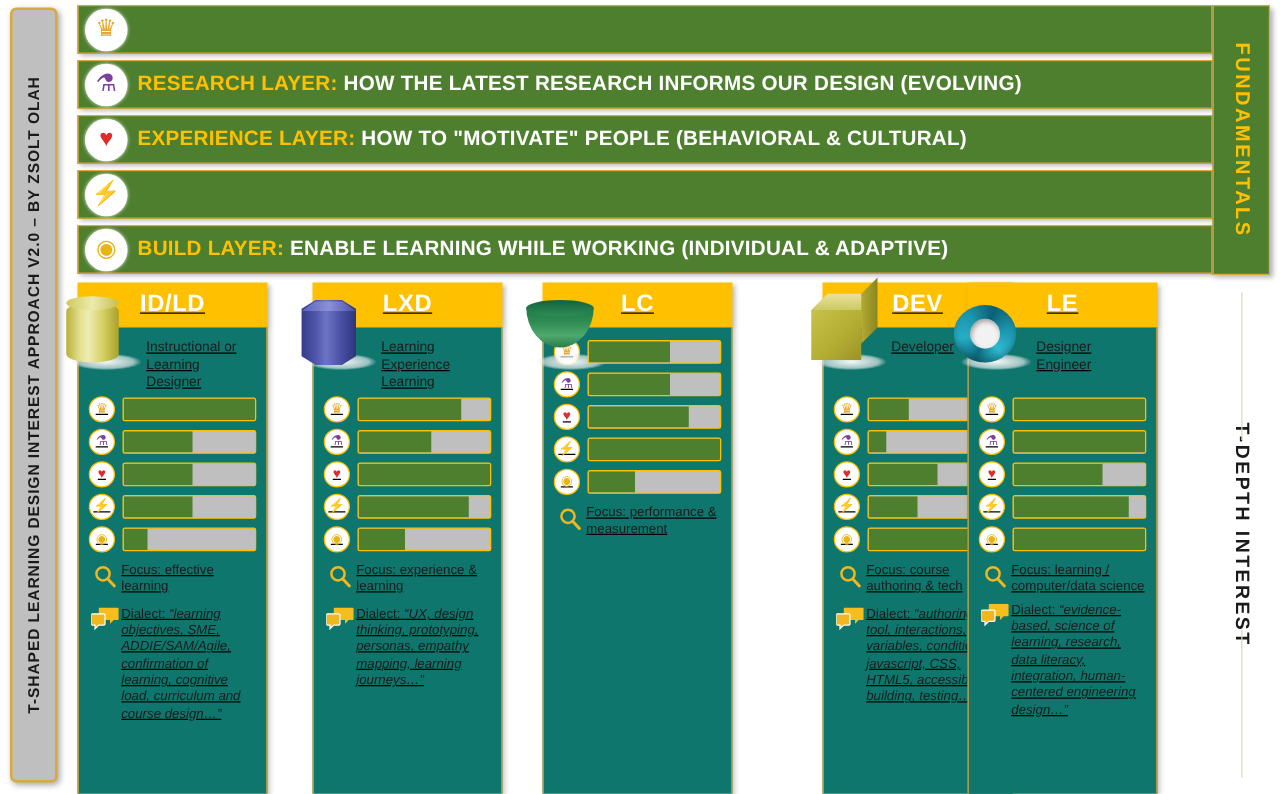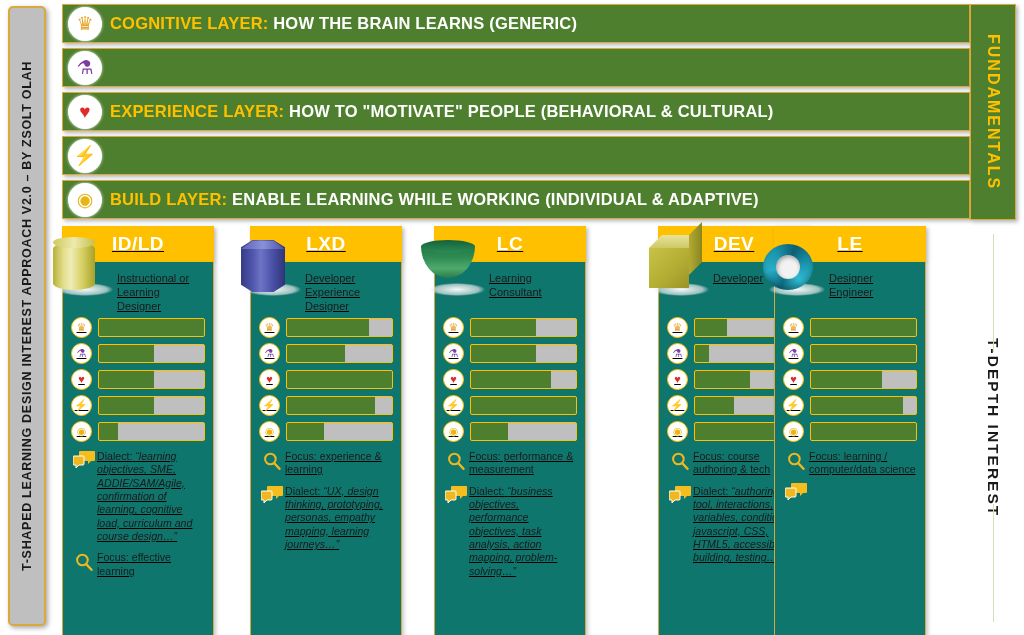--- a/index.html
+++ b/index.html
@@ -276,26 +276,26 @@
 
   <div id="left-rail">
     <span class="vtxt">T-SHAPED LEARNING DESIGN INTEREST APPROACH V2.0 – BY ZSOLT OLAH</span>
   </div>
 
   <div id="layers">
       <div class="layer">
         <span class="layer-icon">
           <span class="glyph" style="color: rgb(232, 166, 43);">♛</span>
         </span>
-        <span class="layer-text"><span class="hl">COGNITIVE LAYER:</span> <span>HOW THE BRAIN LEARNS (GENERIC)</span></span>
       </div>
       <div class="layer">
         <span class="layer-icon">
           <span class="glyph" style="color: rgb(123, 63, 160);">⚗</span>
         </span>
+        <span class="layer-text"><span class="hl">RESEARCH LAYER:</span> <span>HOW THE LATEST RESEARCH INFORMS OUR DESIGN (EVOLVING)</span></span>
       </div>
       <div class="layer">
         <span class="layer-icon">
           <span class="glyph" style="color: rgb(224, 43, 43);">♥</span>
         </span>
         <span class="layer-text"><span class="hl">EXPERIENCE LAYER:</span> <span>HOW TO "MOTIVATE" PEOPLE (BEHAVIORAL &amp; CULTURAL)</span></span>
       </div>
       <div class="layer">
         <span class="layer-icon">
           <span class="glyph" style="color: rgb(242, 179, 18);">⚡</span>
@@ -367,48 +367,48 @@
               <span class="bar-icon">
                 <span class="glyph" style="color: rgb(232, 181, 20);">◉</span>
               </span>
               <div class="bar-track">
                 <div class="bar-fill" style="width: 18%;"></div>
               </div>
             </div>
           </div>
           <div class="note">
             <div class="note-icon">
+              <svg width="20" height="20" viewBox="0 0 20 20" aria-hidden="true">
+                <circle cx="8.4" cy="8" r="5.3" fill="none" stroke="#F0B81E" stroke-width="2"></circle>
+                <line x1="12.3" y1="12.2" x2="17.5" y2="17.8" stroke="#F0B81E" stroke-width="2.4" stroke-linecap="round"></line>
+              </svg>
+            </div>
+            <div class="note-txt">Focus: effective learning</div>
+          </div>
+          <div class="note">
+            <div class="note-icon">
               <svg width="22" height="18" viewBox="0 0 22 18" aria-hidden="true">
                 <path d="M7 0h14a1 1 0 011 1v8a1 1 0 01-1 1h-3l-3 3v-3H7a1 1 0 01-1-1V1a1 1 0 011-1z" fill="#F5BE1E"></path>
                 <path d="M1 5h9a1 1 0 011 1v7a1 1 0 01-1 1H6l-3 3v-3H1a1 1 0 01-1-1V6a1 1 0 011-1z" fill="#F0B81E" stroke="#FFFFFF" stroke-width="1"></path>
               </svg>
             </div>
             <div class="note-txt"><b>Dialect:</b> <span class="q">“learning objectives, SME, ADDIE/SAM/Agile, confirmation of learning, cognitive load, curriculum and course design…”</span></div>
-          </div>
-          <div class="note">
-            <div class="note-icon">
-              <svg width="20" height="20" viewBox="0 0 20 20" aria-hidden="true">
-                <circle cx="8.4" cy="8" r="5.3" fill="none" stroke="#F0B81E" stroke-width="2"></circle>
-                <line x1="12.3" y1="12.2" x2="17.5" y2="17.8" stroke="#F0B81E" stroke-width="2.4" stroke-linecap="round"></line>
-              </svg>
-            </div>
-            <div class="note-txt">Focus: effective learning</div>
           </div>
         </div>
       </div>
       <div class="col" style="left: 250px;">
         <div class="col-head">
           <span class="code">LXD</span>
         </div>
         <div class="col-body">
           <div class="shape-wrap">
             <div class="shape-shadow"></div>
             <div class="sh-hex"></div>
           </div>
-          <div class="role-title">Developer Experience Designer</div>
+          <div class="role-title">Learning Experience Learning</div>
           <div class="bars">
             <div class="bar-row">
               <span class="bar-icon">
                 <span class="glyph" style="color: rgb(232, 166, 43);">♛</span>
               </span>
               <div class="bar-track">
                 <div class="bar-fill" style="width: 78%;"></div>
               </div>
             </div>
             <div class="bar-row">
@@ -466,21 +466,20 @@
       </div>
       <div class="col" style="left: 434px;">
         <div class="col-head">
           <span class="code">LC</span>
         </div>
         <div class="col-body">
           <div class="shape-wrap">
             <div class="shape-shadow"></div>
             <div class="sh-bowl"></div>
           </div>
-          <div class="role-title">Learning Consultant</div>
           <div class="bars">
             <div class="bar-row">
               <span class="bar-icon">
                 <span class="glyph" style="color: rgb(232, 166, 43);">♛</span>
               </span>
               <div class="bar-track">
                 <div class="bar-fill" style="width: 62%;"></div>
               </div>
             </div>
             <div class="bar-row">
@@ -517,29 +516,20 @@
             </div>
           </div>
           <div class="note">
             <div class="note-icon">
               <svg width="20" height="20" viewBox="0 0 20 20" aria-hidden="true">
                 <circle cx="8.4" cy="8" r="5.3" fill="none" stroke="#F0B81E" stroke-width="2"></circle>
                 <line x1="12.3" y1="12.2" x2="17.5" y2="17.8" stroke="#F0B81E" stroke-width="2.4" stroke-linecap="round"></line>
               </svg>
             </div>
             <div class="note-txt">Focus: performance &amp; measurement</div>
-          </div>
-          <div class="note">
-            <div class="note-icon">
-              <svg width="22" height="18" viewBox="0 0 22 18" aria-hidden="true">
-                <path d="M7 0h14a1 1 0 011 1v8a1 1 0 01-1 1h-3l-3 3v-3H7a1 1 0 01-1-1V1a1 1 0 011-1z" fill="#F5BE1E"></path>
-                <path d="M1 5h9a1 1 0 011 1v7a1 1 0 01-1 1H6l-3 3v-3H1a1 1 0 01-1-1V6a1 1 0 011-1z" fill="#F0B81E" stroke="#FFFFFF" stroke-width="1"></path>
-              </svg>
-            </div>
-            <div class="note-txt"><b>Dialect:</b> <span class="q">“business objectives, performance objectives, task analysis, action mapping, problem-solving…”</span></div>
           </div>
         </div>
       </div>
       <div class="col" style="left: 658px;">
         <div class="col-head">
           <span class="code">DEV</span>
         </div>
         <div class="col-body">
           <div class="shape-wrap">
             <div class="shape-shadow"></div>
@@ -669,18 +659,19 @@
             </div>
             <div class="note-txt">Focus: learning / computer/data science</div>
           </div>
           <div class="note tight">
             <div class="note-icon">
               <svg width="22" height="18" viewBox="0 0 22 18" aria-hidden="true">
                 <path d="M7 0h14a1 1 0 011 1v8a1 1 0 01-1 1h-3l-3 3v-3H7a1 1 0 01-1-1V1a1 1 0 011-1z" fill="#F5BE1E"></path>
                 <path d="M1 5h9a1 1 0 011 1v7a1 1 0 01-1 1H6l-3 3v-3H1a1 1 0 01-1-1V6a1 1 0 011-1z" fill="#F0B81E" stroke="#FFFFFF" stroke-width="1"></path>
               </svg>
             </div>
+            <div class="note-txt"><b>Dialect:</b> <span class="q">“evidence-based, science of learning, research, data literacy, integration, human-centered engineering design…”</span></div>
           </div>
         </div>
       </div>
     </div>
 
 </div>
 
 </body></html>

